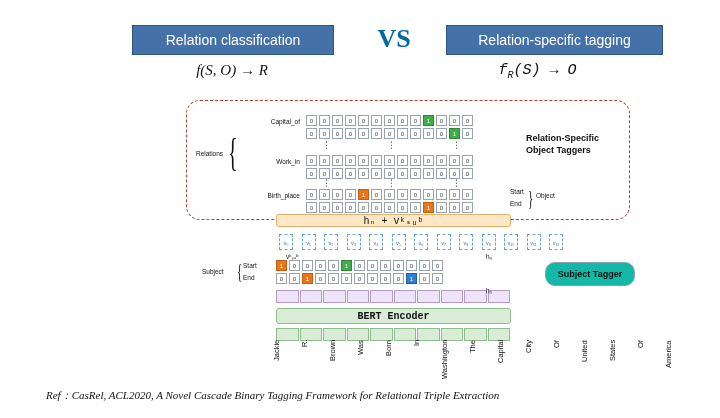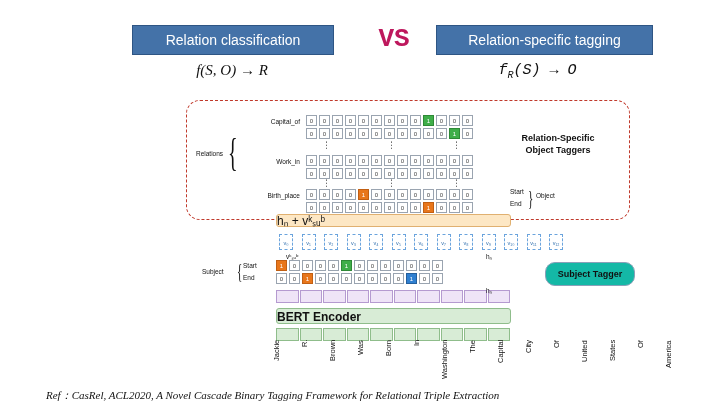--- a/index.html
+++ b/index.html
@@ -20,22 +20,22 @@
     font-weight:normal;
     font-size:14px;
     text-align:center;
     line-height:28px;
     height:28px;
     border:1px solid #2e5584;
   }
   .vs{
     font-size:26px;
     font-weight:bold;
-    color:#be185d;
-    font-family:Liberation Mono, monospace;
+    color:#0369a1;
+    font-family:Liberation Serif, serif;
   }
   .formula{
     font-family:"Liberation Serif", serif;
     font-style:italic;
     font-size:15px;
     text-align:center;
     color:#111;
   }
   .formula sub{font-size:10px;font-style:italic;}
 
@@ -82,22 +82,24 @@
     color:#111;
     transform:scaleX(0.5);
     transform-origin:left center;
   }
 
   
   .bar{
     box-sizing:border-box;
     border:1px solid #999;
     border-radius:3px;
-    font-size:12px;
-    color:#111;
+    text-align:center;
+    font-size:10px;
+    color:#111;
+    font-family:Liberation Mono, monospace;
   }
   .bar-orange{background:#fde7c4;border-color:#e0b070;}
   .bar-green{background:#d8ecd6;border-color:#8fbd8b;}
 
   .tokrow{display:flex;}
   .tok{
     width:22.5px;height:13px;
     border:1px solid #b59ad0;
     background:#efe4f7;
     box-sizing:border-box;
@@ -150,21 +152,21 @@
     font-weight:bold;
   }
 </style>
 </head>
 <body>
 
 <div class="abs hdr-box" style="left:132px;top:25px;width:200px;">Relation classification</div>
 
 <div class="abs vs" style="left:364px;top:24px;width:60px;text-align:center;">VS</div>
 
-<div class="abs hdr-box" style="left:436px;top:25px;width:215px;">Relation-specific tagging</div>
+<div class="abs hdr-box" style="left:446px;top:25px;width:215px;">Relation-specific tagging</div>
 
 <div class="abs formula" style="left:132px;top:62px;width:200px;">f(S, O) → R</div>
 
 <div class="abs formula" style="left:430px;top:62px;width:215px;font-family:Liberation Mono, monospace;">
   <span>f</span><sub>R</sub><span>(S) → O</span>
 </div>
 
 <div class="abs dashed-red" style="left:186px;top:100px;width:442px;height:118px;"></div>
 
 <div class="abs brace" style="left:228px;top:115px;height:75px;line-height:75px;">{</div>
@@ -271,21 +273,21 @@
 <div class="abs dots" style="left:450px;top:140px;width:14px;">⋮</div>
 <div class="abs dots" style="left:320px;top:178px;width:14px;">⋮</div>
 <div class="abs dots" style="left:385px;top:178px;width:14px;">⋮</div>
 <div class="abs dots" style="left:450px;top:178px;width:14px;">⋮</div>
 
 <div class="abs tinylabel" style="left:510px;top:188px;">Start</div>
 <div class="abs tinylabel" style="left:510px;top:200px;">End</div>
 <div class="abs brace" style="left:528px;top:186px;height:24px;line-height:24px;font-size:22px;">}</div>
 <div class="abs tinylabel" style="left:536px;top:192px;">Object</div>
 
-<div class="abs boldlabel" style="left:508px;top:132px;width:100px;white-space:normal;line-height:12px;text-align:center;">Relation-Specific Object Taggers</div>
+<div class="abs boldlabel" style="left:526px;top:132px;width:100px;white-space:normal;line-height:12px;">Relation-Specific Object Taggers</div>
 
 <div class="abs bar bar-orange" style="left:276px;top:214px;width:235px;height:13px;line-height:13px;">hₙ + vᵏₛᵤᵇ</div>
 
 <div class="abs vecrow" id="vecrow" style="left:279px;top:234px;">
     <div class="vec">v₀</div>
     <div class="vec">v₁</div>
     <div class="vec">v₂</div>
     <div class="vec">v₃</div>
     <div class="vec">v₄</div>
     <div class="vec">v₅</div>

